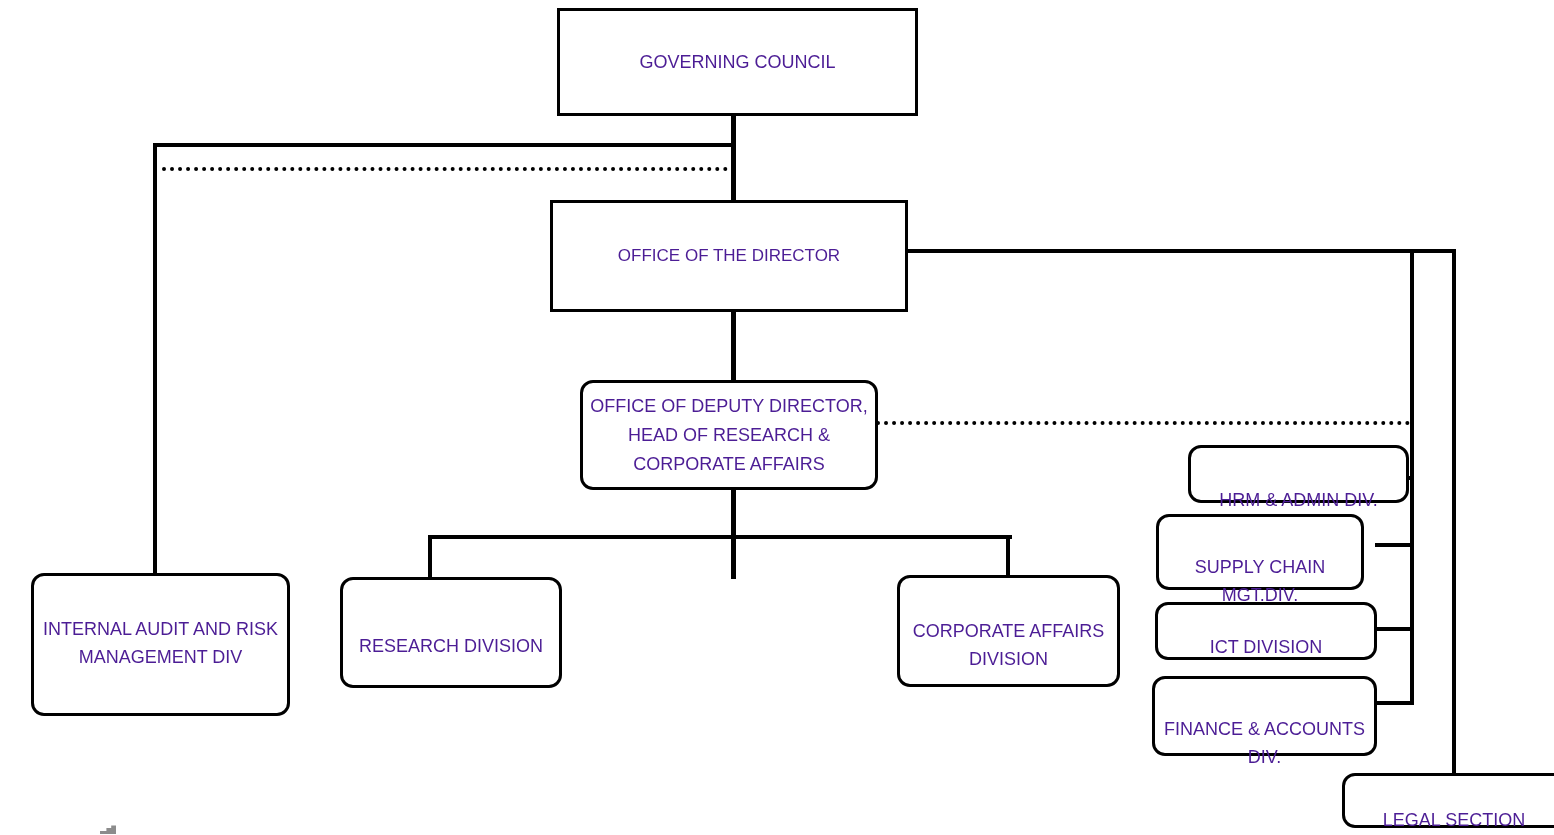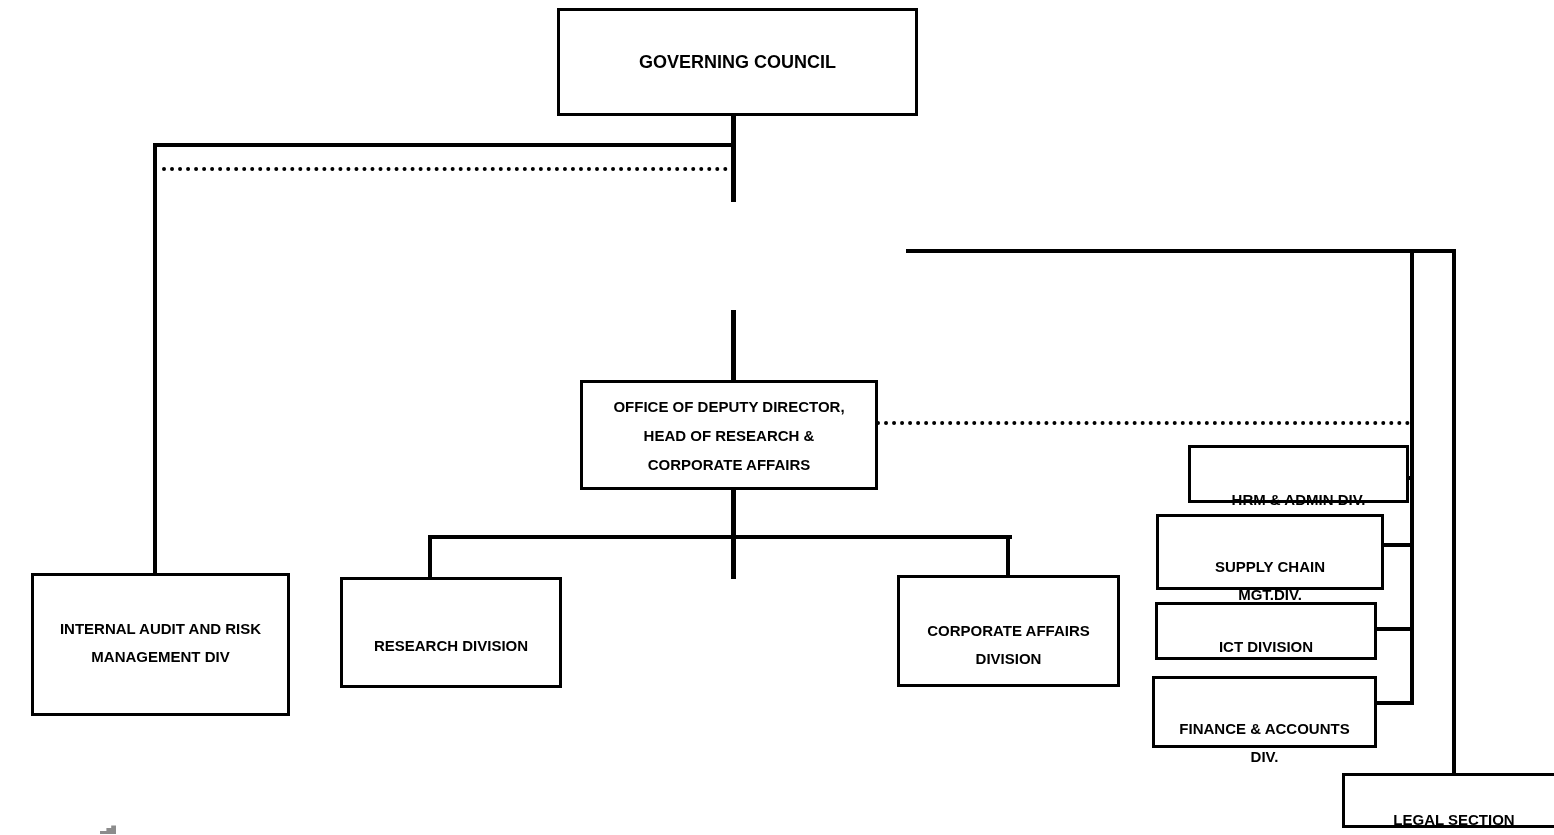--- a/index.html
+++ b/index.html
@@ -13,34 +13,34 @@
     height: 835px;
     background: #ffffff;
     font-family: "Liberation Sans", sans-serif;
     overflow: hidden;
   }
   .node {
     position: absolute;
     box-sizing: border-box;
     border: 3px solid #000000;
     background: #ffffff;
-    color: #000000;
-    font-weight: bold;
+    color: #4c1d95;
+    font-weight: normal;
     text-align: center;
     white-space: pre-line;
     line-height: 28px;
   }
   .v-center {
     display: flex;
     align-items: center;
     justify-content: center;
   }
   .fs18 { font-size: 18px; }
   .fs17 { font-size: 17px; }
-  .fs15 { font-size: 15px; }
+  .fs15 { font-size: 18px; border-radius: 13px; }
   .lh29 { line-height: 29px; }
   .hline, .vline {
     position: absolute;
     background: #000000;
   }
   .dotline {
     position: absolute;
     height: 0;
     border-top: 4px dotted #000000;
   }
@@ -74,20 +74,23 @@
   <div class="hline" style="left:1375px; top:476px; width:35px; height:4px;"></div>
   <div class="hline" style="left:1375px; top:543px; width:35px; height:4px;"></div>
   <div class="hline" style="left:1375px; top:627px; width:35px; height:4px;"></div>
   <div class="hline" style="left:1375px; top:701px; width:35px; height:4px;"></div>
   <div class="dotline" style="left:876px; top:421px; width:534px;"></div>
 
   <div class="node v-center fs18" style="left:557px; top:8px; width:361px; height:108px;">
     <span>GOVERNING COUNCIL</span>
   </div>
 
+  <div class="node v-center fs17" style="left:550px; top:200px; width:358px; height:112px;">
+    <span>OFFICE OF THE DIRECTOR</span>
+  </div>
 
   <div class="node v-center fs15 lh29" style="left:580px; top:380px; width:298px; height:110px;">
     <span>OFFICE OF DEPUTY DIRECTOR,
 HEAD OF RESEARCH &amp;
 CORPORATE AFFAIRS</span>
   </div>
 
   <div class="node fs15" style="left:31px; top:573px; width:259px; height:143px; padding-top:11px;">
     <span>INTERNAL AUDIT AND RISK
 MANAGEMENT DIV</span>
@@ -100,30 +103,30 @@
 
   <div class="node fs15" style="left:897px; top:575px; width:223px; height:112px; padding-top:11px;">
     <span>CORPORATE AFFAIRS
 DIVISION</span>
   </div>
 
   <div class="node fs15" style="left:1156px; top:445px; width:221px; height:58px; padding-top:10px;margin-left:32px;">
     <span>HRM &amp; ADMIN DIV.</span>
   </div>
 
-  <div class="node fs15" style="left:1156px; top:514px; width:228px; height:76px; padding-top:8px;">
+  <div class="node fs15" style="left:1156px; top:514px; width:208px; height:76px; padding-top:8px;">
     <span>SUPPLY CHAIN
 MGT.DIV.</span>
   </div>
 
   <div class="node fs15" style="left:1155px; top:602px; width:222px; height:58px; ">
     <span>ICT DIVISION</span>
   </div>
 
-  <div class="node fs15" style="left:1152px; top:676px; width:225px; height:72px; padding-top:8px;">
+  <div class="node fs15" style="left:1152px; top:676px; width:225px; height:80px; padding-top:8px;">
     <span>FINANCE &amp; ACCOUNTS
 DIV.</span>
   </div>
 
   <div class="node fs15" style="left:1342px; top:773px; width:224px; height:55px; padding-top:2px;">
     <span>LEGAL SECTION</span>
   </div>
 
   <div class="stray"></div>
 

